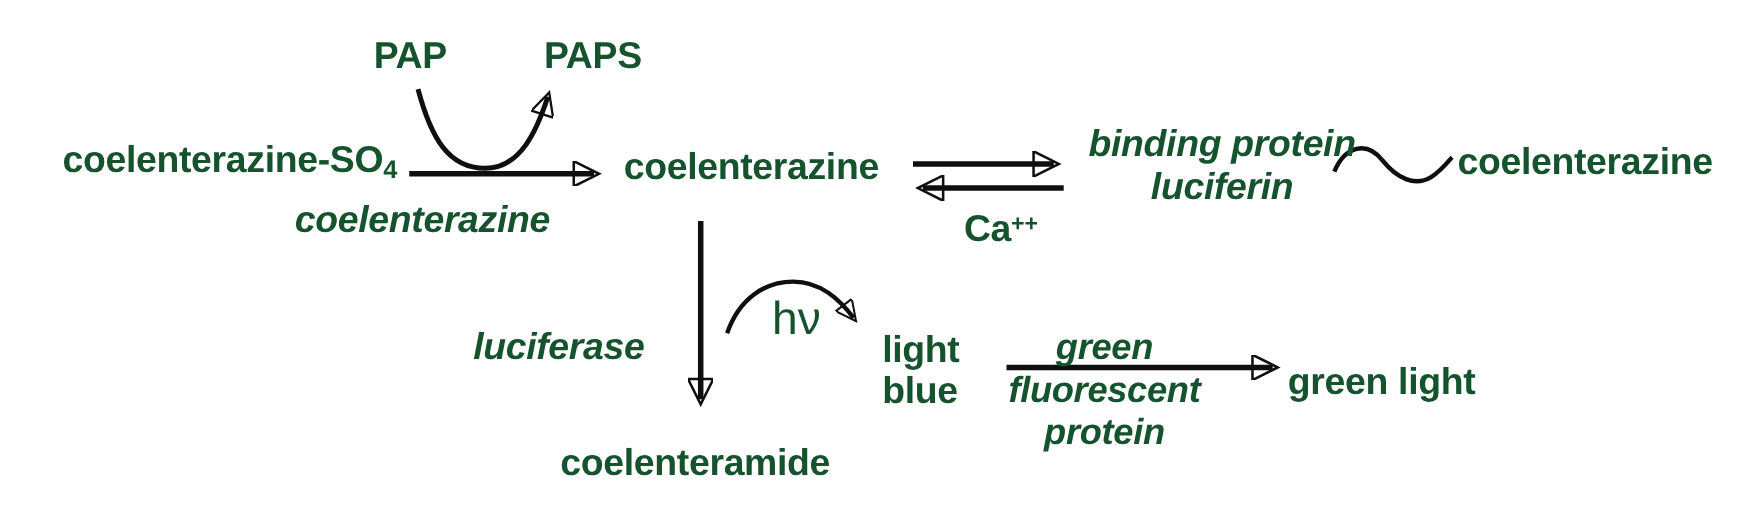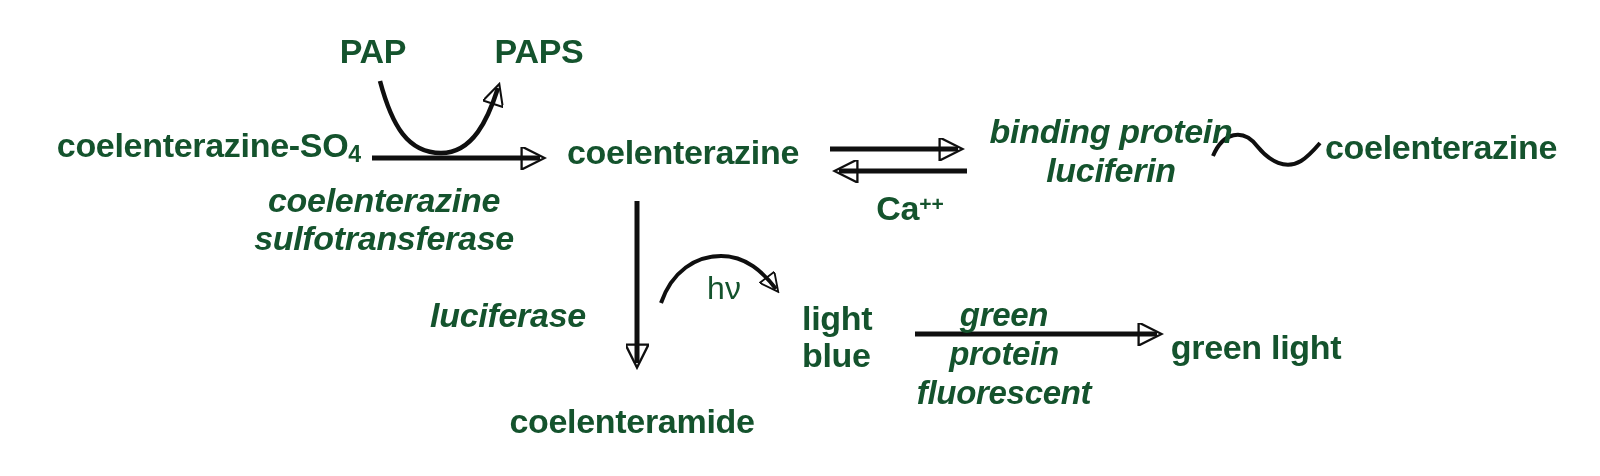--- a/index.html
+++ b/index.html
@@ -39,21 +39,21 @@
     text-align: center;
   }
   .enzyme {
     font-style: italic;
   }
   .multiline {
     line-height: 38px;
   }
   .photon-label {
     font-weight: 400;
-    font-size: 32px;
+    font-size: 42px;
     letter-spacing: 0;
   }
   .sub {
     font-size: 0.68em;
     vertical-align: -0.22em;
     letter-spacing: 0;
   }
   .sup {
     font-size: 0.62em;
     vertical-align: 0.42em;
@@ -98,21 +98,20 @@
   </div>
 
   <div class="txt centered" style="left:373px; top:51px;">PAP</div>
 
   <div class="txt centered" style="left:539px; top:51px;">PAPS</div>
 
   <div class="txt centered" style="left:683px; top:152px;">coelenterazine</div>
 
   <div class="txt enzyme hcentered multiline" style="left:384px; top:181px;">
     <div>coelenterazine</div>
-    <div>sulfotransferase</div>
   </div>
 
   <div class="txt centered" style="left:910px; top:208px;">
     <span>Ca</span><span class="sup">++</span>
   </div>
 
   <div class="txt enzyme hcentered" style="left:1111px; top:112px; line-height:39px;">
     <div>binding protein</div>
     <div>luciferin</div>
   </div>
@@ -125,19 +124,19 @@
 
   <div class="txt" style="left:802px; top:300px; line-height:37px;">
     <div>light</div>
     <div>blue</div>
   </div>
 
   <div class="txt centered" style="left:632px; top:421px;">coelenteramide</div>
 
   <div class="txt enzyme hcentered" style="left:1004px; top:295px; line-height:39px; font-size:33px;">
     <div>green</div>
+    <div>fluorescent</div>
     <div>protein</div>
-    <div>fluorescent</div>
   </div>
 
   <div class="txt centered" style="left:1256px; top:347px;">green light</div>
 
 </div>
 
 </body></html>

